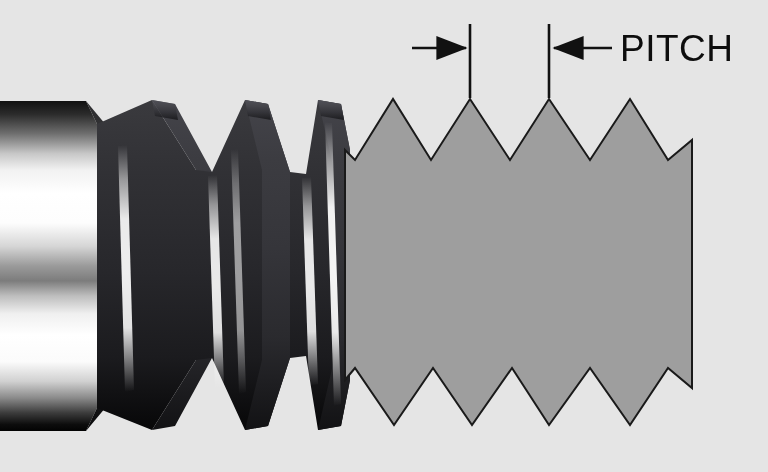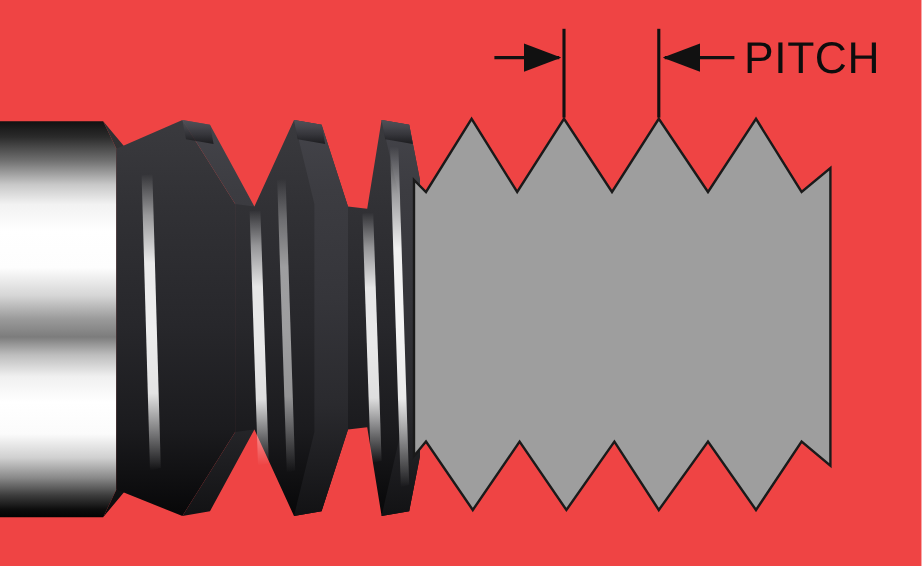--- a/index.html
+++ b/index.html
@@ -11,21 +11,21 @@
     width: 768px;
     height: 472px;
     font-family: "Liberation Sans", sans-serif;
     overflow: hidden;
     position: relative;
   }
   #diagram-root {
     position: relative;
     width: 768px;
     height: 472px;
-    background: #ef4444;
+    background: #e5e5e5;
   }
   #thread-svg {
     position: absolute;
     left: 0;
     top: 0;
     width: 768px;
     height: 472px;
     display: block;
   }
   .dim-label {

